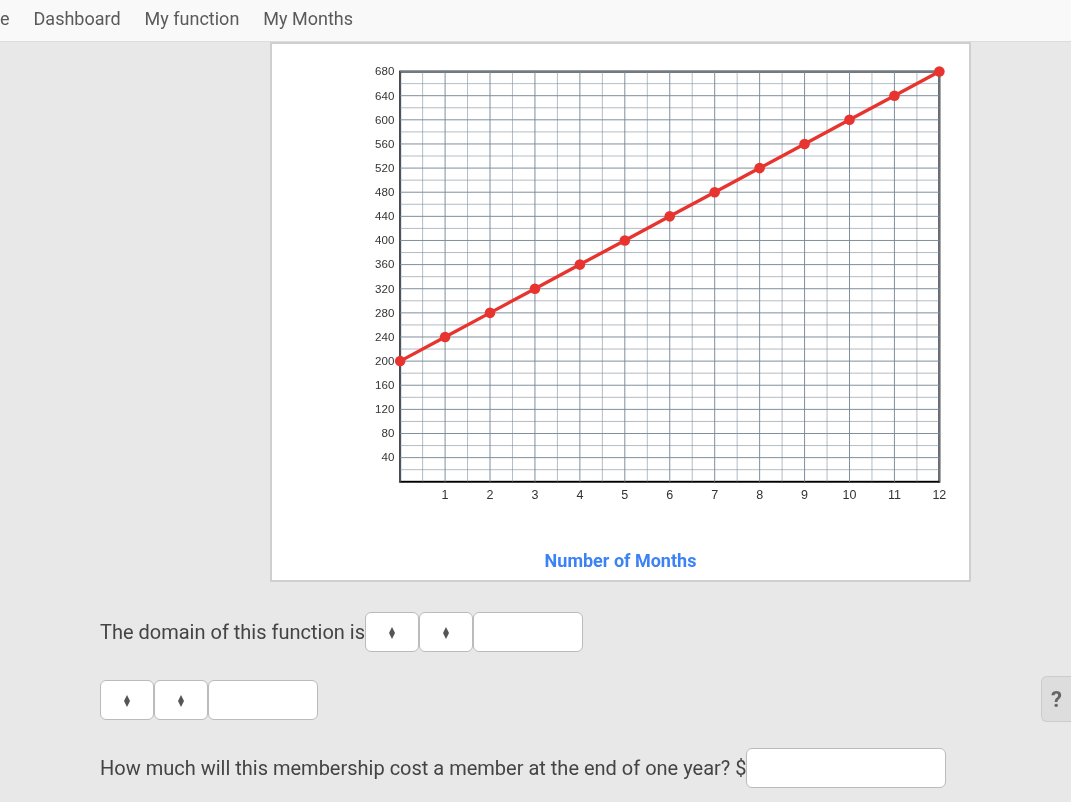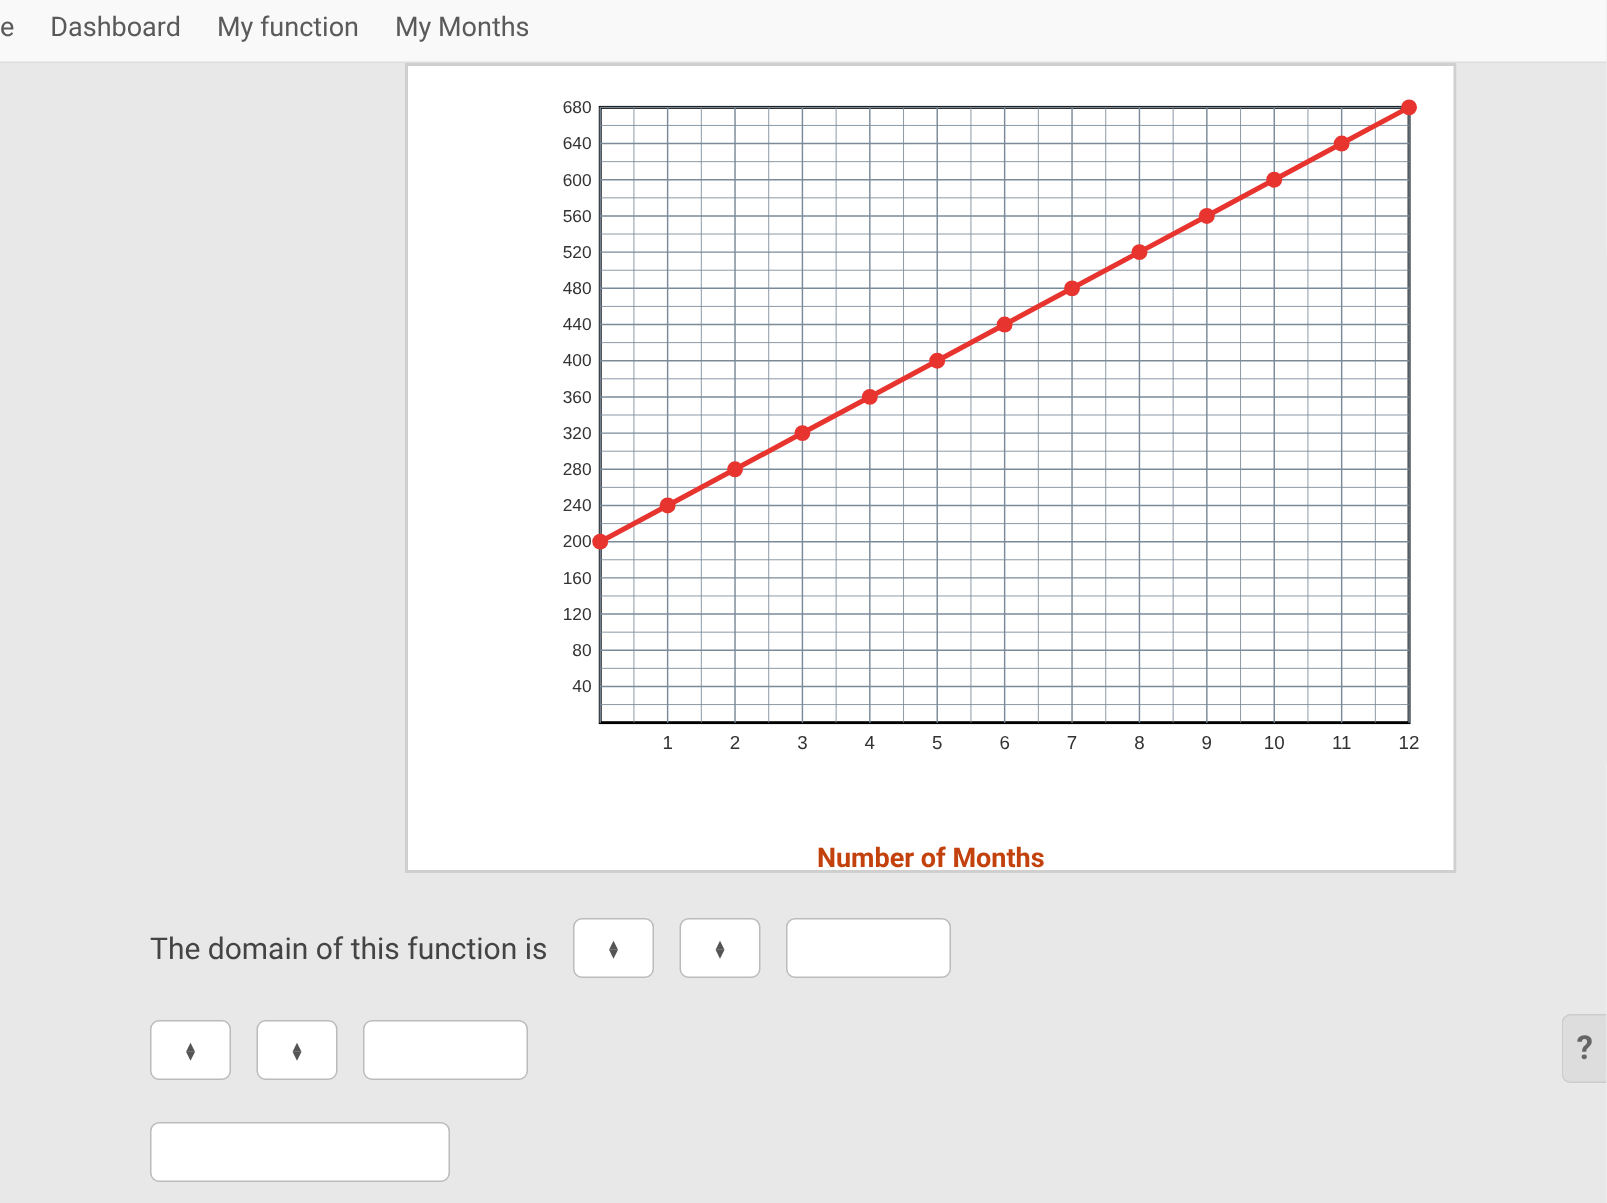--- a/index.html
+++ b/index.html
@@ -48,33 +48,33 @@
     transform: rotate(-90deg);
     transform-origin: left top;
     font-weight: 700;
     font-size: 18px;
     color: #222;
   }
   .xlabel {
     text-align: center;
     font-weight: 700;
     font-size: 18px;
-    margin-top: 18px;
-    color: #c2410c;
+    margin-top: 6px;
+    color: #3b82f6;
   }
   svg.chart { width: 100%; height: 100%; display: block; }
   .questions {
     padding: 30px 100px 0 100px;
     font-size: 20px;
     color: #444;
   }
   .qrow {
     display: flex;
     align-items: center;
-    gap: 17px;
+    gap: 0;
     margin-bottom: 28px;
     flex-wrap: wrap;
   }
   .selbox, .txtbox {
     border: 1px solid #bbb;
     border-radius: 6px;
     background: #fff;
     height: 40px;
     min-width: 54px;
     display: inline-flex;
@@ -252,20 +252,21 @@
       <span class="selbox">
           <span class="caret">▴<br>▾</span>
         </span>
       <span class="selbox">
           <span class="caret">▴<br>▾</span>
         </span>
       <span class="txtbox"></span>
     </div>
 
     <div class="qrow">
+      <span>How much will this membership cost a member at the end of one year? $</span>
       <span class="txtbox wide"></span>
     </div>
 
   </div>
 
   <div class="help-btn">
     <span>?</span>
   </div>
 
 </div>

